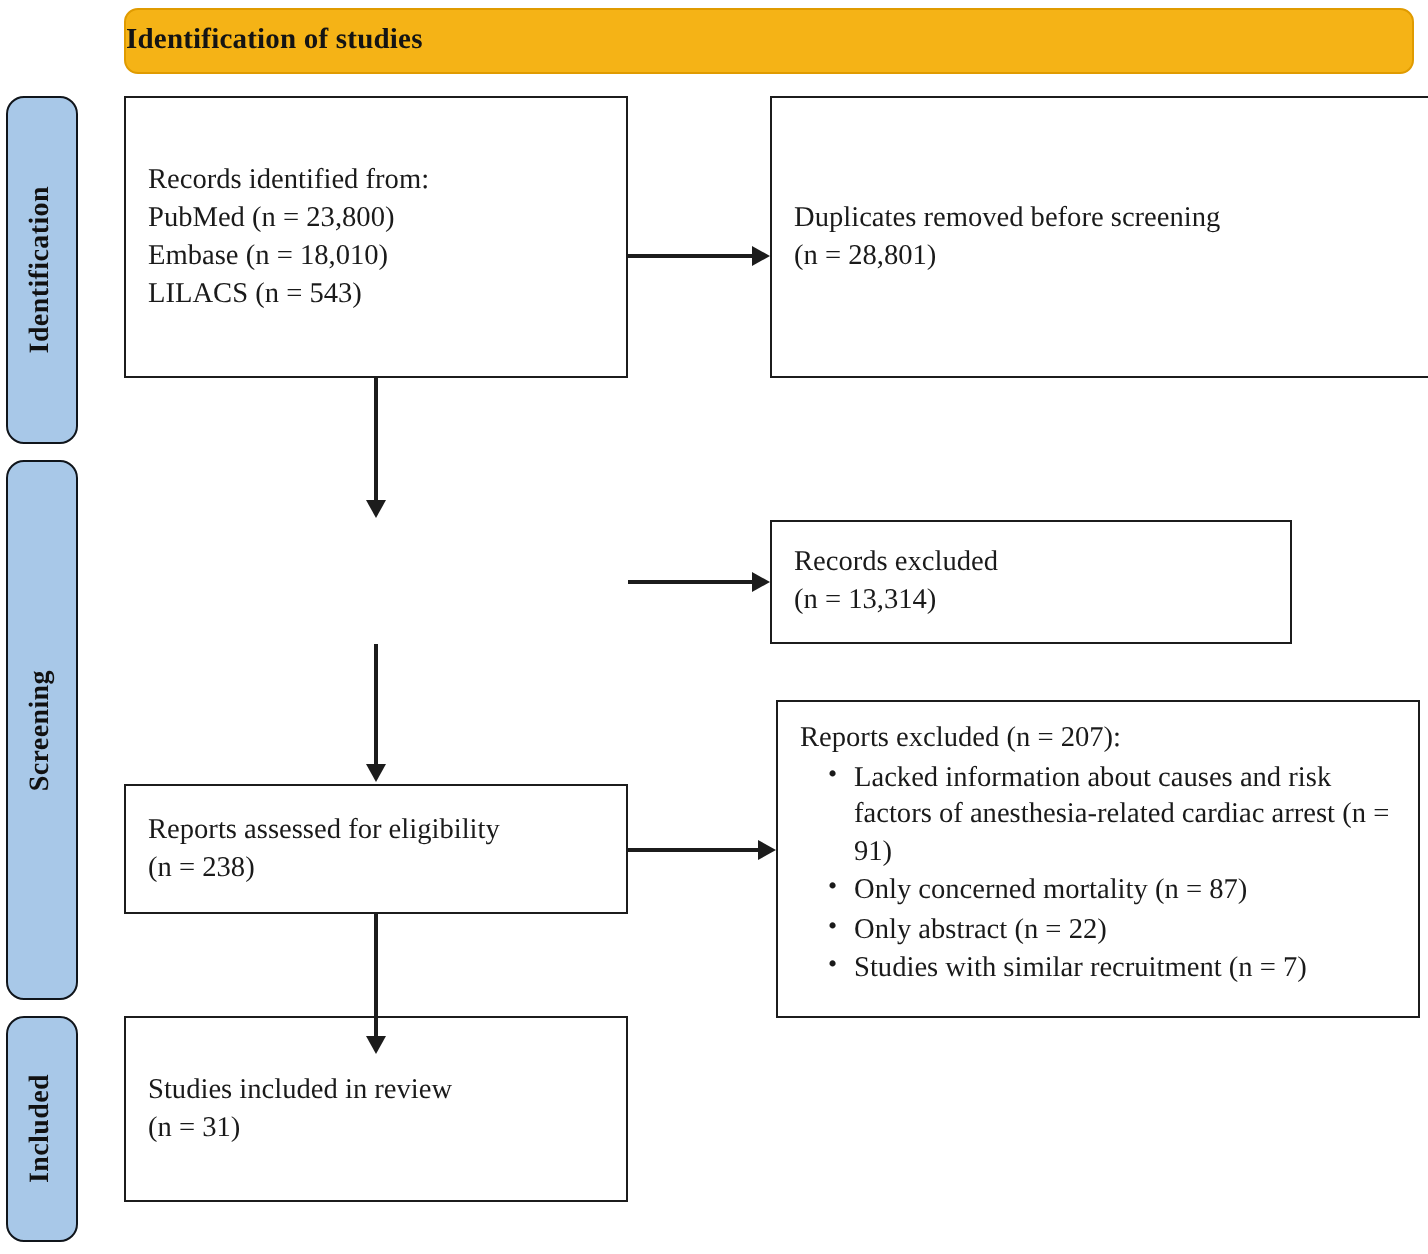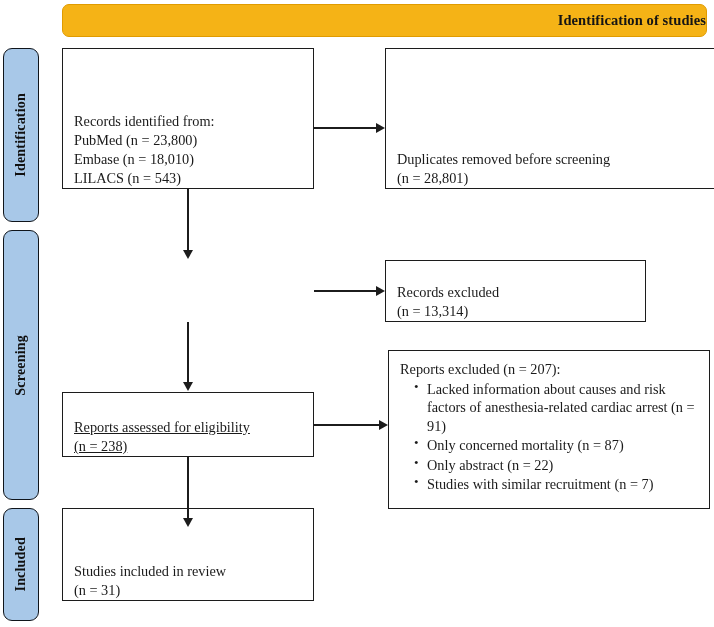--- a/index.html
+++ b/index.html
@@ -28,21 +28,21 @@
     position: absolute;
     left: 62px;
     top: 4px;
     width: 645px;
     height: 33px;
     background: #F5B316;
     border: 1.5px solid #E09B00;
     border-radius: 7px;
     display: flex;
     align-items: center;
-    justify-content: flex-end;
+    justify-content: flex-start;
     box-sizing: border-box;
   }
   .header-banner span {
     font-weight: bold;
     font-size: 14.5px;
     letter-spacing: 0.1px;
     color: #141414;
   }
 
   
@@ -71,35 +71,35 @@
   #phase-screening      { top: 230px; height: 270px; }
   #phase-included       { top: 508px; height: 113px; }
 
   
   .box {
     position: absolute;
     background: #ffffff;
     border: 1.7px solid #1c1c1c;
     box-sizing: border-box;
     display: flex;
-    align-items: flex-end;
+    align-items: center;
     padding-left: 11px;
     padding-right: 6px;
   }
   .box .box-text {
     font-size: 14.3px;
     line-height: 1.33;
     white-space: pre-line;
   }
 
   #box-identified        { left: 62px;  top: 48px;  width: 252px; height: 141px; }
   #box-duplicates        { left: 385px; top: 48px;  width: 372px; height: 141px; }
   #box-screened          { left: 62px;  top: 260px; width: 252px; height: 62px;  }
   #box-records-excluded  { left: 385px; top: 260px; width: 261px; height: 62px;  }
-  #box-eligibility       { left: 62px;  top: 392px; width: 252px; height: 65px; text-decoration: underline;  }
+  #box-eligibility       { left: 62px;  top: 392px; width: 252px; height: 65px;  }
   #box-reports-excluded  { left: 388px; top: 350px; width: 322px; height: 159px;
                            align-items: flex-start; padding-top: 9px; }
   #box-included          { left: 62px;  top: 496px; width: 252px; height: 93px; margin-top: 12px;  }
 
   
   .excl-title {
     font-size: 14.3px;
     line-height: 1.3;
     margin: 0 0 1px 0;
   }

